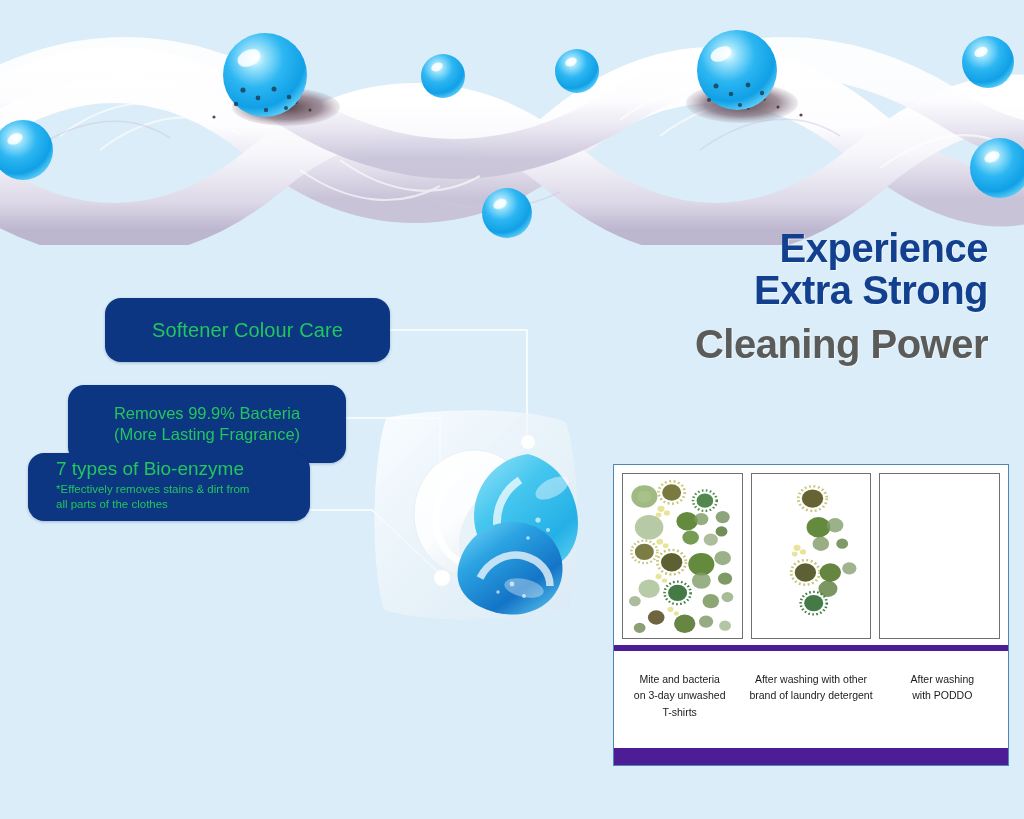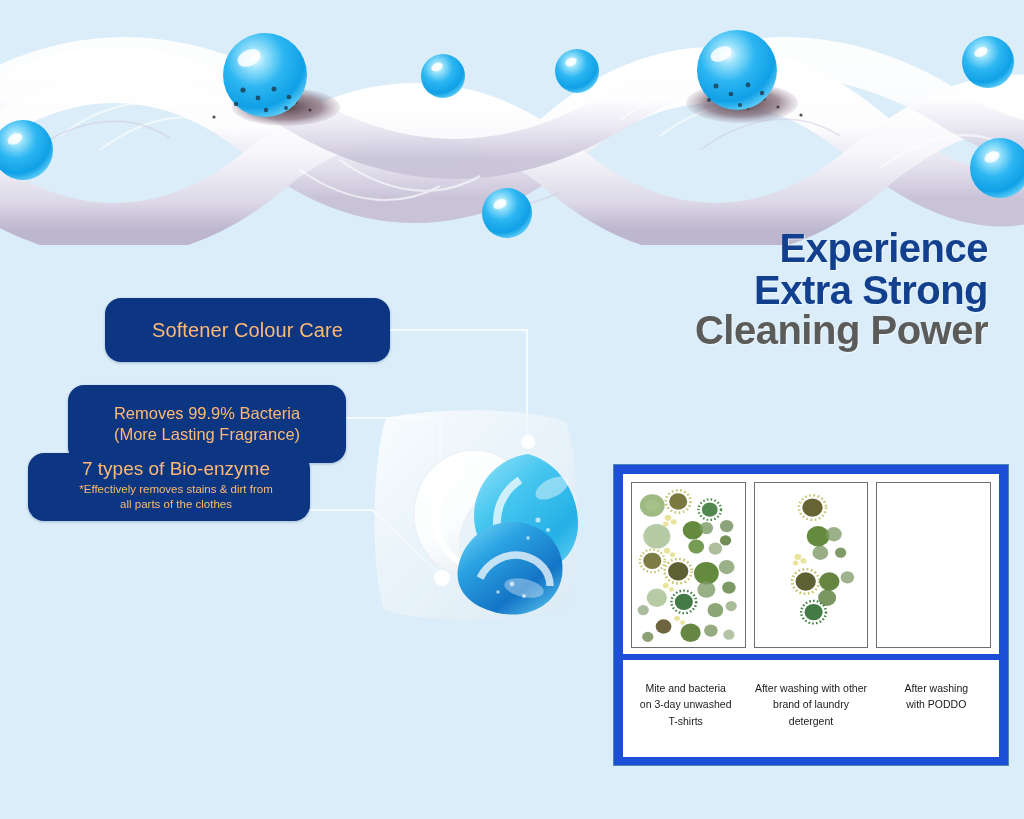--- a/index.html
+++ b/index.html
@@ -44,36 +44,35 @@
     font-weight: bold;
     letter-spacing: -0.5px;
     white-space: nowrap;
   }
   .h-line-1, .h-line-2 {
     color: #123f8e;
     font-size: 40px;
     text-shadow: 1px 1px 0 rgba(255,255,255,0.55);
   }
   .h-line-1 { margin-bottom: 2px; text-align: right; }
-  .h-line-2 { margin-bottom: 0; }
+  .h-line-2 { margin-bottom: 14px; }
   .h-line-3 {
     color: #5b5b59;
     font-size: 40px;
     text-shadow: 1px 1px 0 rgba(255,255,255,0.55);
   }
 
   
   .callout {
     position: absolute;
     background: #0c3582;
-    color: #fdba74;
+    color: #22c55e;
     border-radius: 22px;
     box-sizing: border-box;
     box-shadow: 0 1px 3px rgba(20,50,110,0.28);
-    text-align: center;
   }
   .callout-1 {
     left: 105px;
     top: 298px;
     width: 285px;
     height: 64px;
     border-radius: 16px;
     display: flex;
     align-items: center;
     justify-content: center;
@@ -140,22 +139,21 @@
 
   
   .compare-panel {
     position: absolute;
     left: 613px;
     top: 464px;
     width: 396px;
     height: 302px;
     box-sizing: border-box;
     border: 1.5px solid #4e87b5;
-    background: #1d4ed8;
-    padding: 9px;
+    background: #4c1d95;
   }
   .compare-images {
     display: flex;
     gap: 8px;
     height: 180px;
     background: #ffffff;
     padding: 8px 8px 6px 8px;
     box-sizing: border-box;
   }
   .germ-card {

